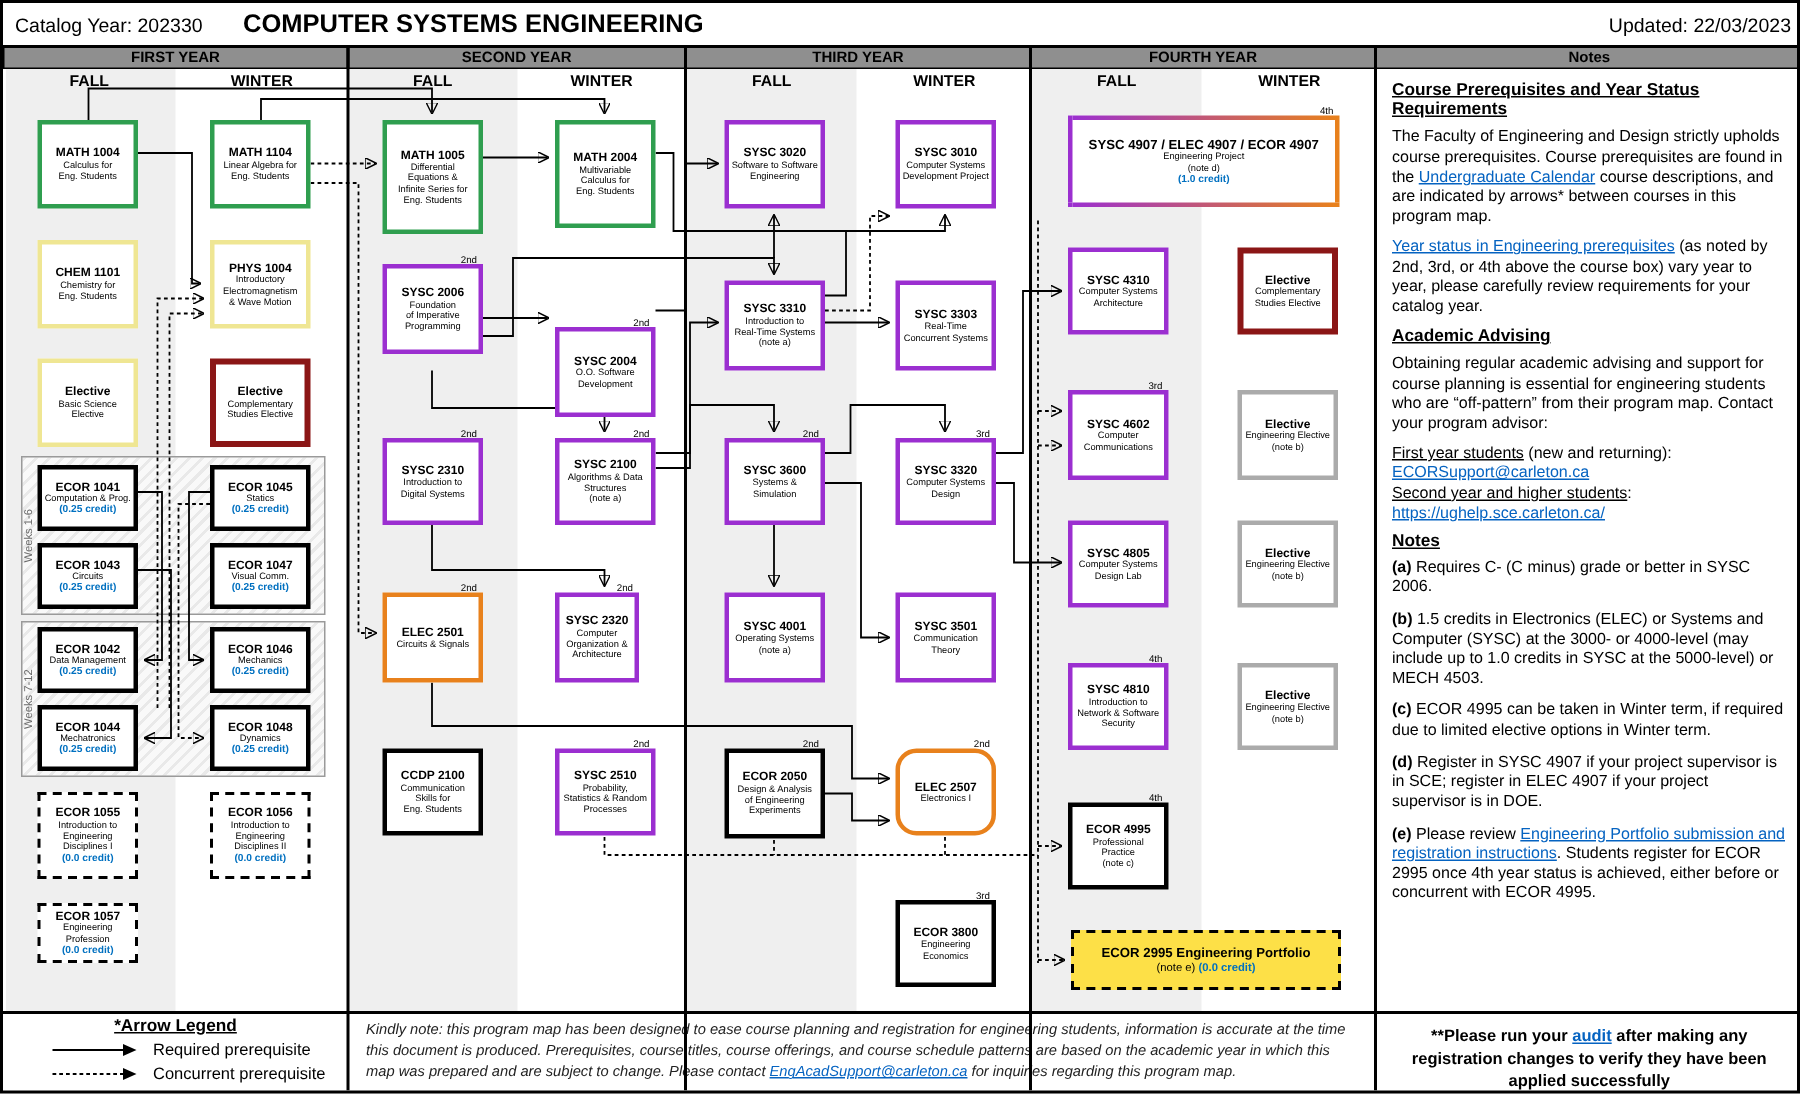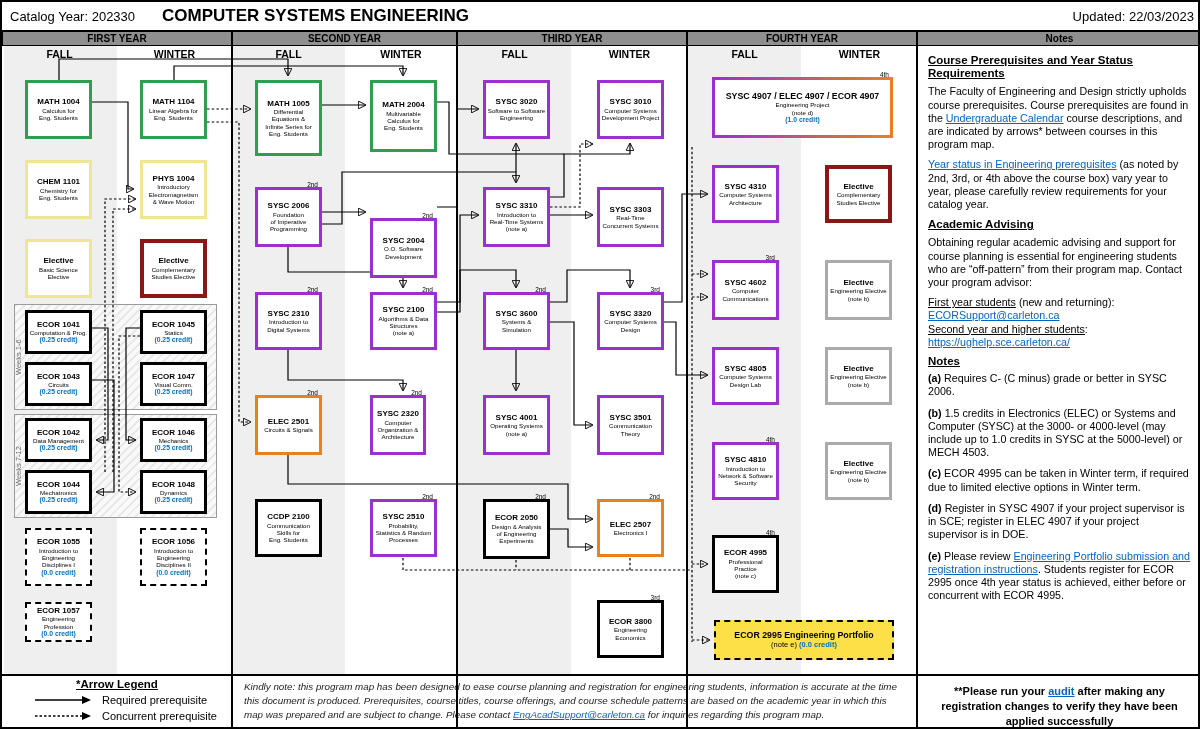--- a/index.html
+++ b/index.html
@@ -251,21 +251,21 @@
         <div class="cline">Disciplines II</div>
         <div class="credit">(0.0 credit)</div>
       </div>
       <div class="course green" style="left: 253px; top: 78px; width: 67px; height: 76px; justify-content: center;">
         <div class="code">MATH 1005</div>
         <div class="cline">Differential</div>
         <div class="cline">Equations &amp;</div>
         <div class="cline">Infinite Series for</div>
         <div class="cline">Eng. Students</div>
       </div>
-      <div class="course purple" style="left: 253px; top: 185px; width: 67px; height: 60px;">
+      <div class="course purple" style="left: 253px; top: 174px; width: 67px; height: 60px;">
         <span class="ylabel">2nd</span>
         <div class="code">SYSC 2006</div>
         <div class="cline">Foundation</div>
         <div class="cline">of Imperative</div>
         <div class="cline">Programming</div>
       </div>
       <div class="course purple" style="left: 253px; top: 290px; width: 67px; height: 58px;">
         <span class="ylabel">2nd</span>
         <div class="code">SYSC 2310</div>
         <div class="cline">Introduction to</div>
@@ -358,21 +358,21 @@
         <span class="ylabel">3rd</span>
         <div class="code">SYSC 3320</div>
         <div class="cline">Computer Systems</div>
         <div class="cline">Design</div>
       </div>
       <div class="course purple" style="left: 595px; top: 393px; width: 67px; height: 60px;">
         <div class="code">SYSC 3501</div>
         <div class="cline">Communication</div>
         <div class="cline">Theory</div>
       </div>
-      <div class="course orange" style="left: 595px; top: 497px; width: 67px; height: 58px;">
+      <div class="course orange" style="left: 595px; top: 497px; width: 67px; height: 58px; border-radius: 14px;">
         <span class="ylabel">2nd</span>
         <div class="code">ELEC 2507</div>
         <div class="cline">Electronics I</div>
       </div>
       <div class="course black" style="left: 595px; top: 598px; width: 67px; height: 58px;">
         <span class="ylabel">3rd</span>
         <div class="code">ECOR 3800</div>
         <div class="cline">Engineering</div>
         <div class="cline">Economics</div>
       </div>

